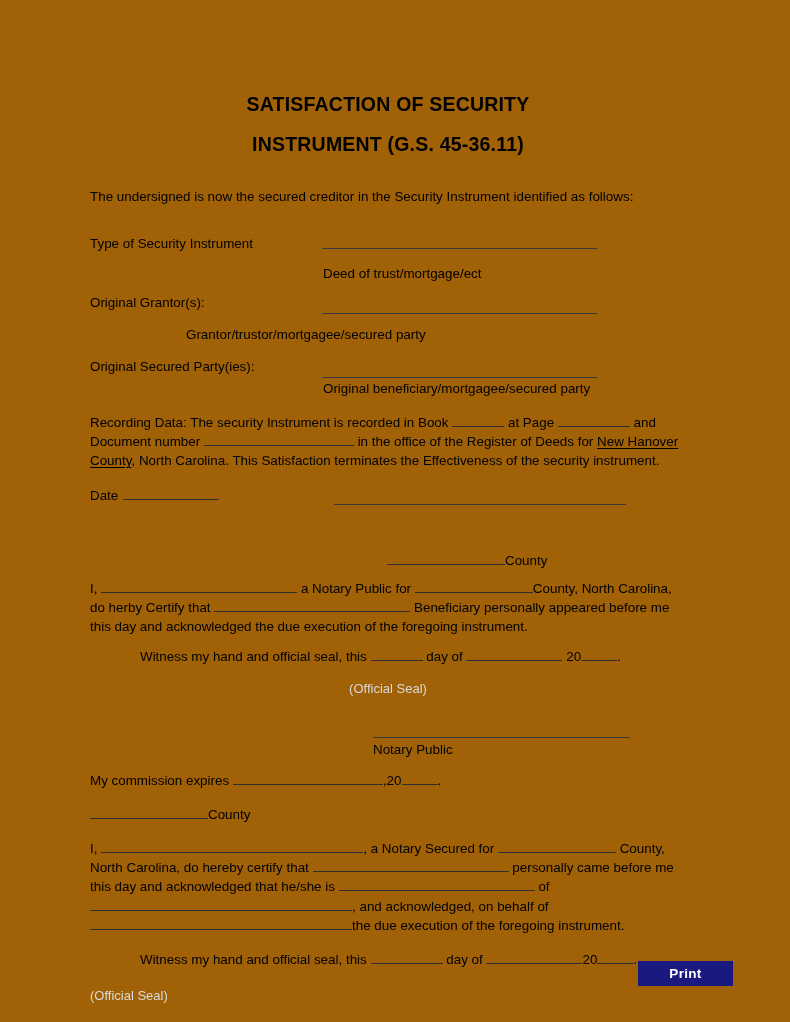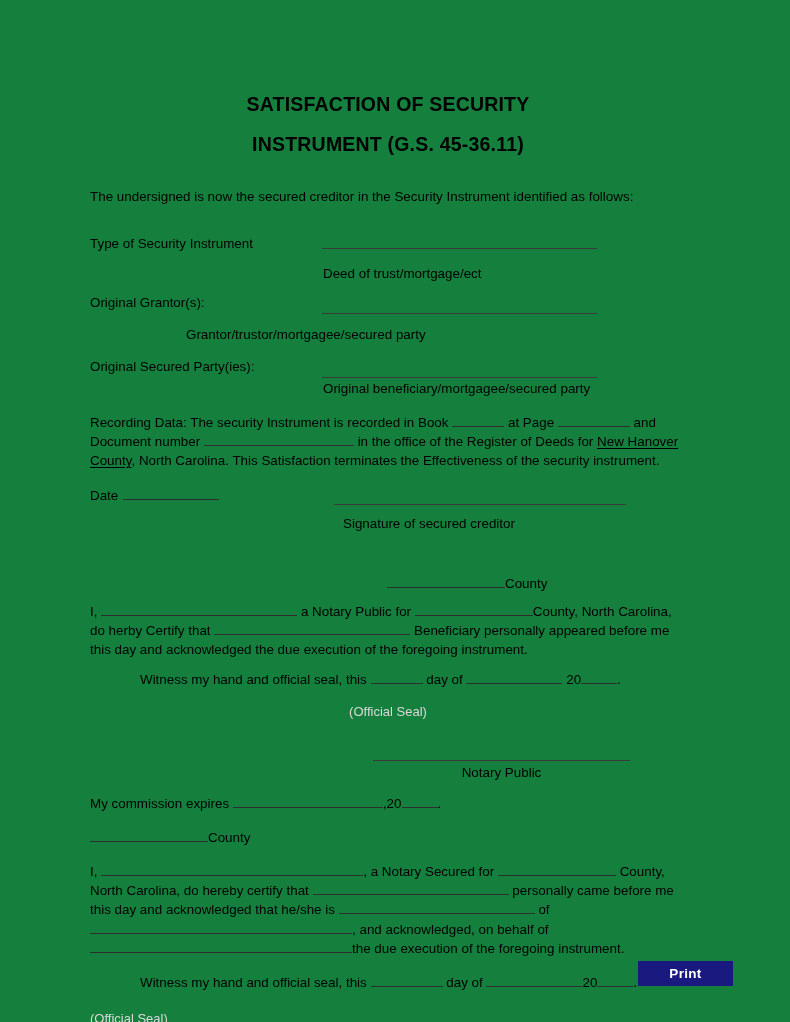--- a/index.html
+++ b/index.html
@@ -8,21 +8,21 @@
     background: #ffffff;
   }
   body {
     font-family: "Liberation Sans", sans-serif;
     color: #000000;
   }
   .page {
     position: relative;
     width: 790px;
     height: 1022px;
-    background: #15803d;
+    background: #a16207;
     overflow: hidden;
   }
   .doc {
     position: absolute;
     left: 90px;
     top: 0;
     width: 596px;
   }
   .title {
     text-align: center;
@@ -158,21 +158,20 @@
       <span class="blank b-xxl"></span>
       <span>in the office of the Register of Deeds for</span>
       <span class="u-line">New Hanover County</span><span>, North Carolina.  This Satisfaction terminates the Effectiveness of the security instrument.</span>
     </div>
 
     <div class="sig-block" style="margin-top:16px; height:22px;">
       <span class="field-label">Date</span>
       <span class="blank b-lg"></span>
       <span class="sig-rule" style="left:244px; width:292px; bottom:3px;"></span>
     </div>
-    <div class="center-cap" style="margin-left:253px; margin-top:8px;">Signature of secured creditor</div>
 
     <div style="margin-top:43px;">
 
       <div class="para" style="text-align:left; padding-left:297px;">
         <span class="blank b-xl"></span><span>County</span>
       </div>
 
       <div class="para" style="margin-top:9px;">
         <span>I,</span>
         <span class="blank b-huge"></span>
@@ -188,21 +187,21 @@
         <span>day of</span>
         <span class="blank b-lg"></span>
         <span>20</span><span class="blank b-xs"></span><span>.</span>
       </div>
 
       <div class="seal" style="margin-top:15px;">(Official Seal)</div>
 
       <div class="sig-block" style="margin-top:22px; height:20px;">
         <span class="sig-rule" style="left:283px; width:257px; bottom:0px;"></span>
       </div>
-      <div class="center-cap" style="margin-left:283px; width:257px; text-align:center; margin-top:4px;">Notary Public</div>
+      <div class="center-cap" style="margin-left:283px; width:257px; text-align:left; margin-top:4px;">Notary Public</div>
 
       <div class="para" style="margin-top:14px;">
         <span>My commission expires</span>
         <span class="blank b-xxl"></span><span>,20</span><span class="blank b-xs"></span><span>.</span>
       </div>
     </div>
 
     <div style="margin-top:15px;">
 
       <div class="para">

